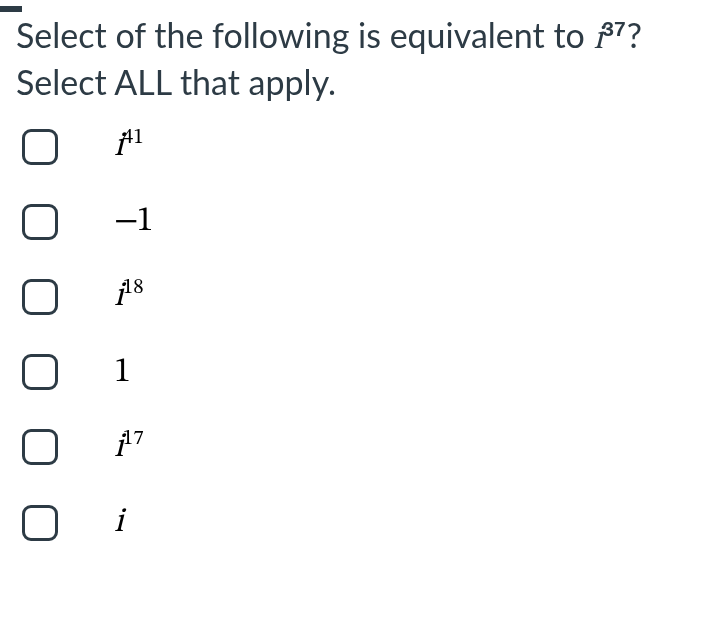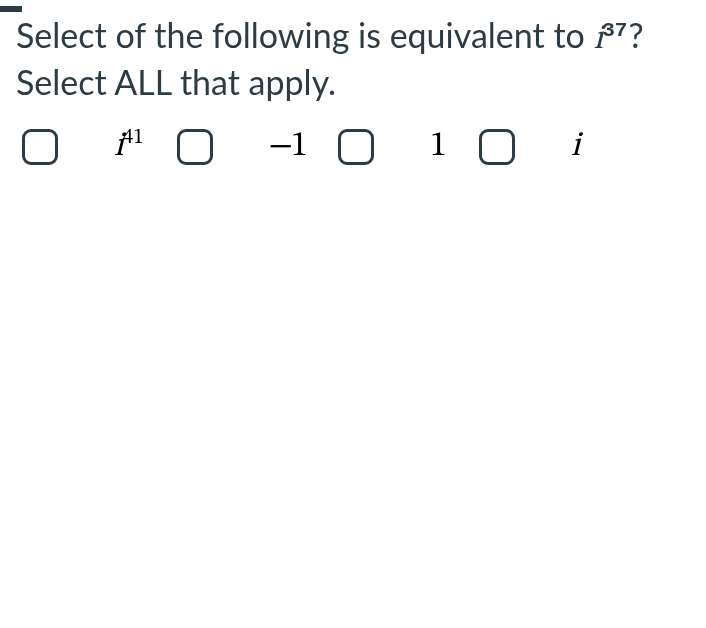--- a/index.html
+++ b/index.html
@@ -30,27 +30,27 @@
   }
   .math-i {
     font-family: "STIX Two Math", "Latin Modern Math", "Cambria Math", Georgia, serif;
     font-style: italic;
   }
   .sup {
     font-size: 0.62em;
     vertical-align: super;
     font-style: normal;
     font-weight: 600;
-    font-family: Liberation Mono, monospace;
+    font-family: Liberation Sans, sans-serif;
     position: relative;
     left: -1px;
   }
   .options {
     display: flex;
-    flex-direction: row;
+    flex-direction: column;
     gap: 32px;
     padding-left: 6px;
   }
   .option {
     display: flex;
     align-items: center;
     gap: 56px;
   }
   .checkbox {
     width: 36px;
@@ -101,28 +101,40 @@
       </span>
     </div>
 
     <div class="option">
       <div class="checkbox"></div>
       <span class="opt-label">
         <span class="minus">−1</span>
       </span>
     </div>
 
+    <div class="option">
+      <div class="checkbox"></div>
+      <span class="opt-label">
+        <span class="base-i">i</span><span class="exp">18</span>
+      </span>
+    </div>
 
     <div class="option">
       <div class="checkbox"></div>
       <span class="opt-label">
         <span>1</span>
       </span>
     </div>
 
+    <div class="option">
+      <div class="checkbox"></div>
+      <span class="opt-label">
+        <span class="base-i">i</span><span class="exp">17</span>
+      </span>
+    </div>
 
     <div class="option">
       <div class="checkbox"></div>
       <span class="opt-label">
         <span class="base-i">i</span><span class="exp"></span>
       </span>
     </div>
 
   </div>
 </div>

